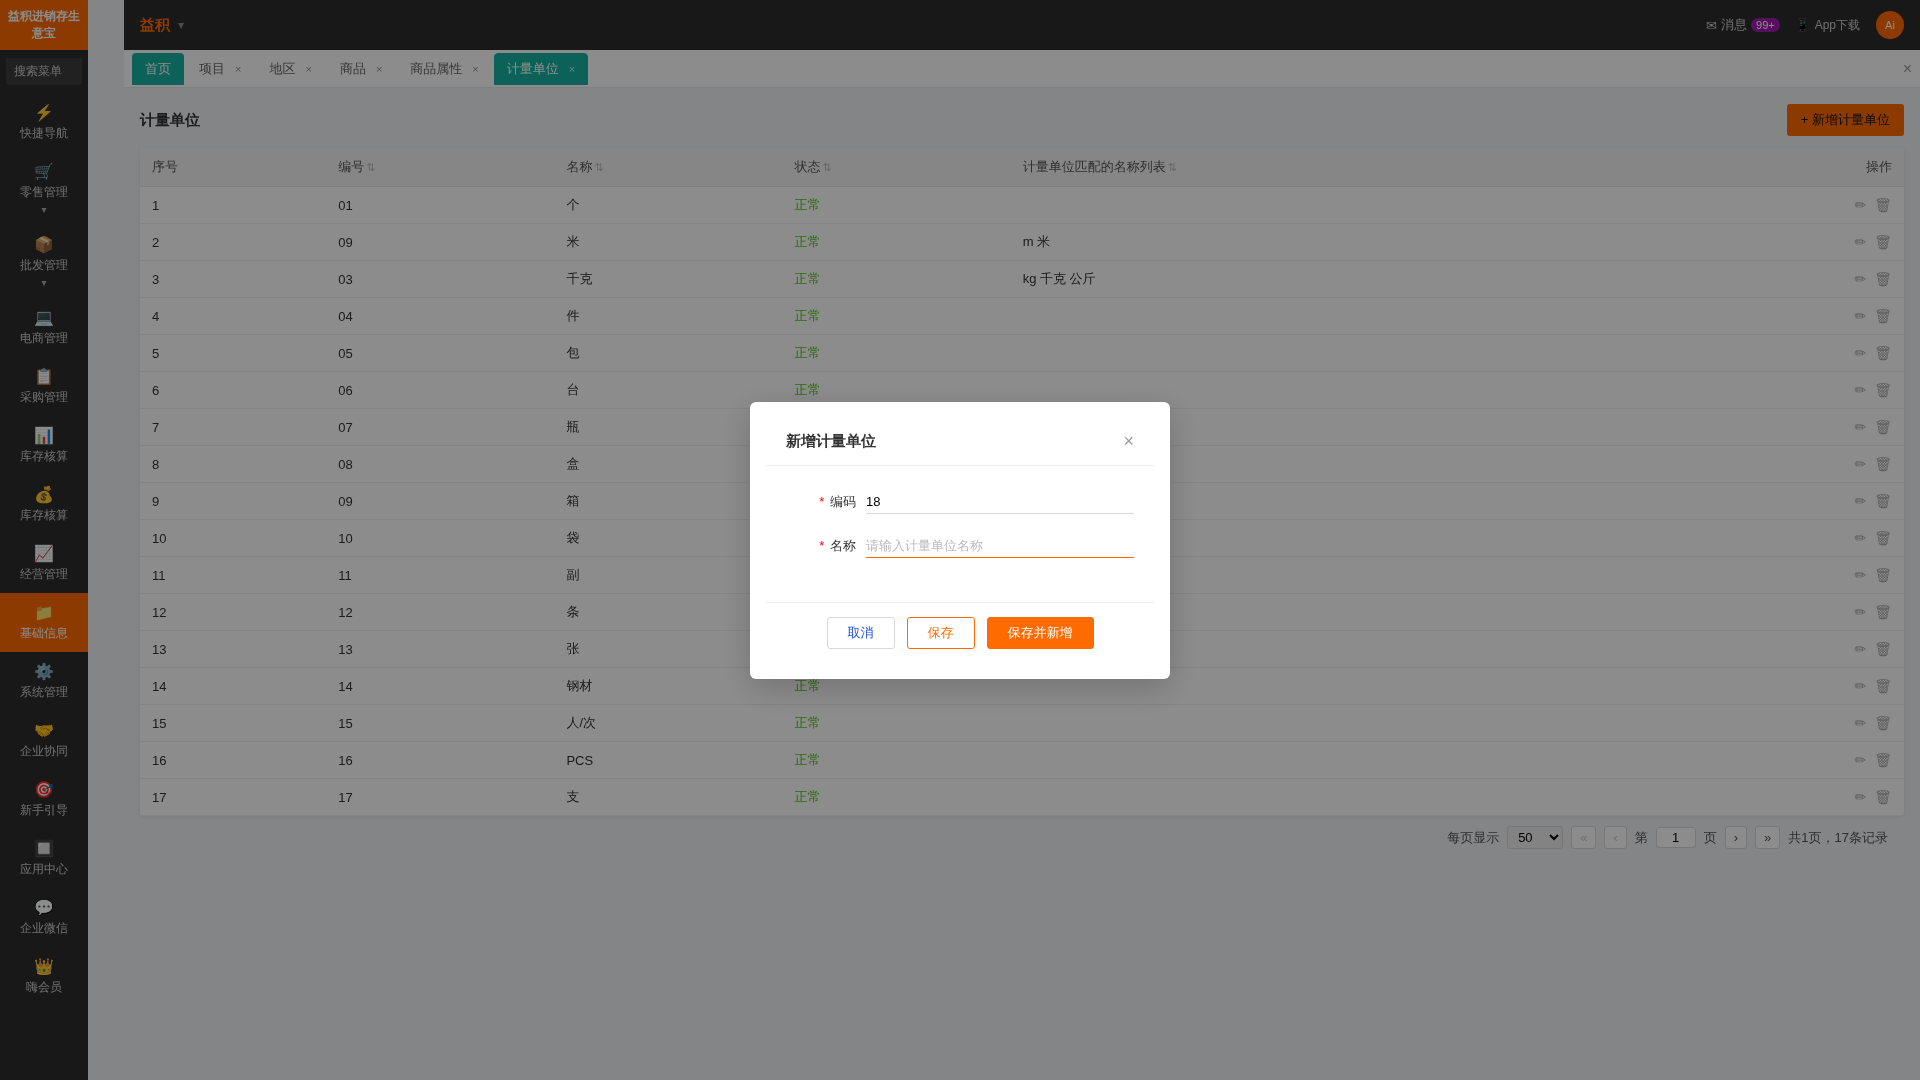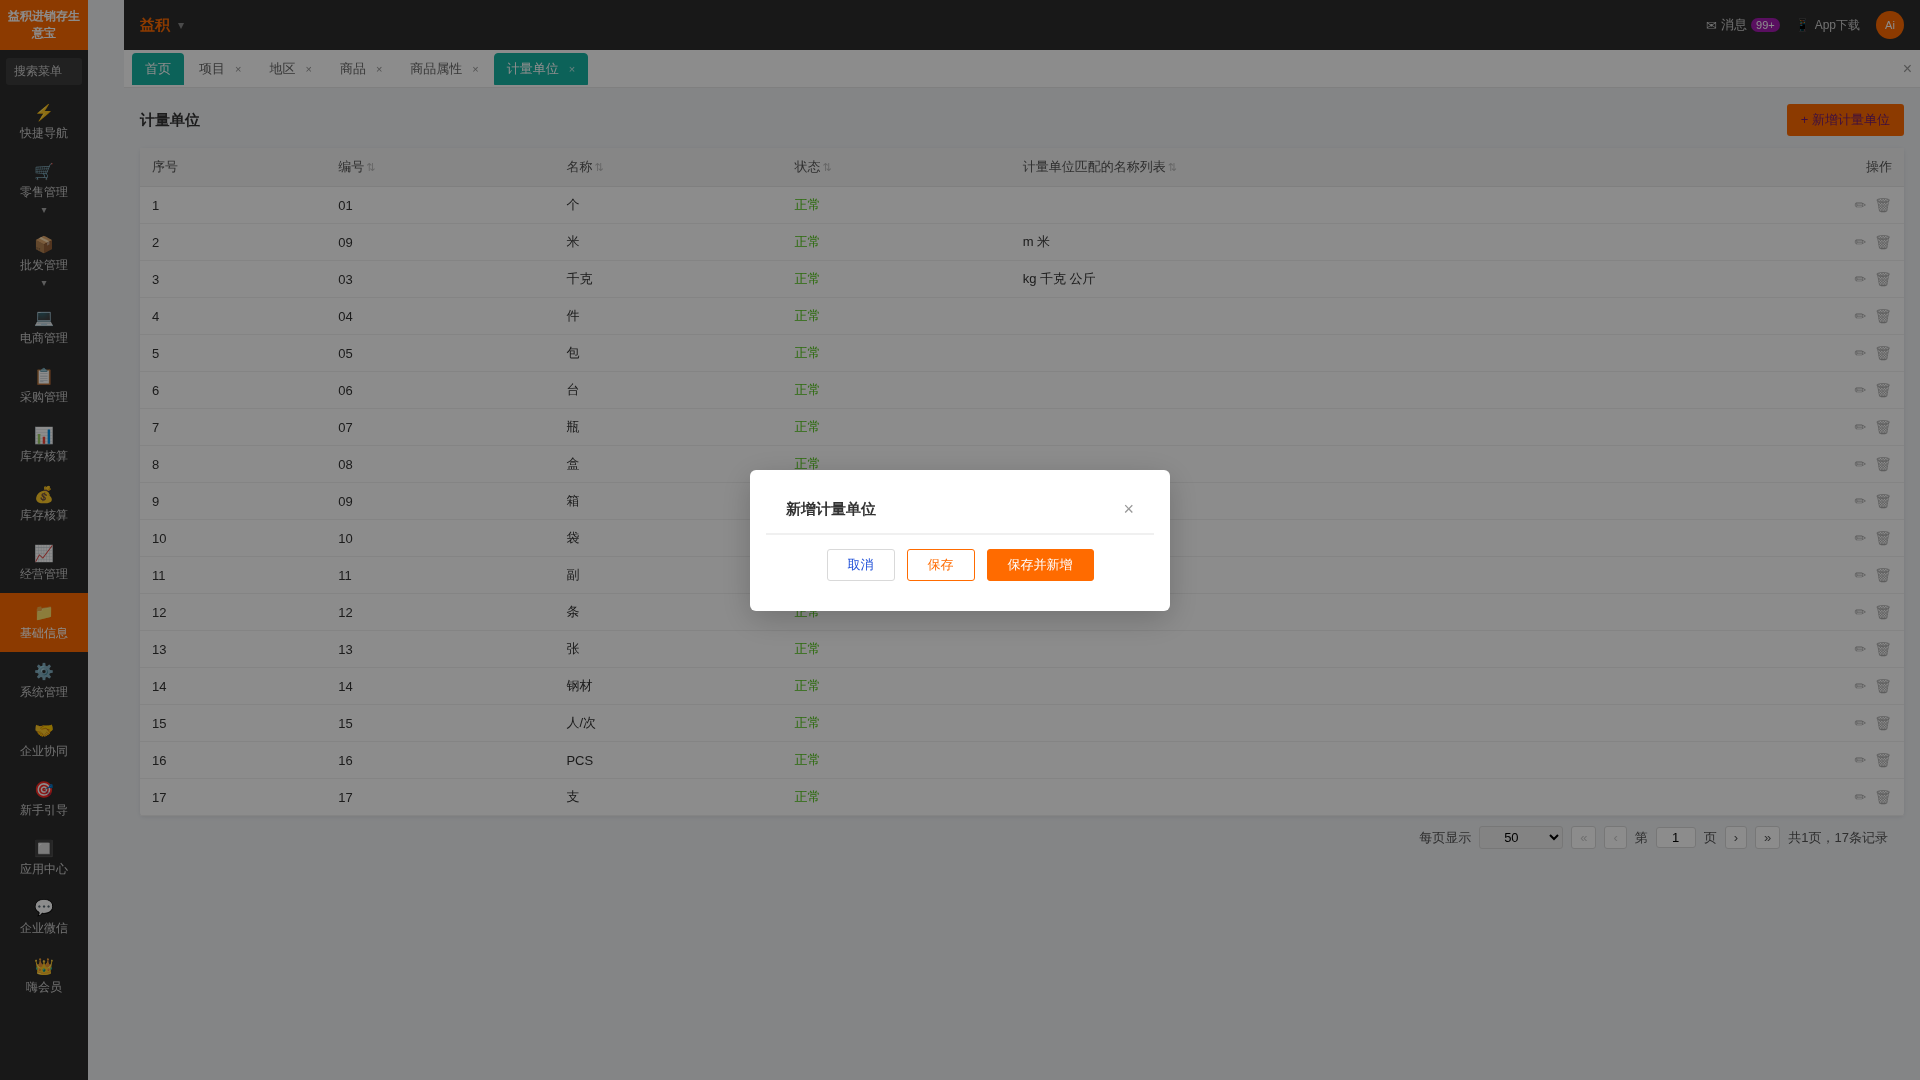--- a/index.html
+++ b/index.html
@@ -32,35 +32,35 @@
     .tab-item .tab-close { font-size: 11px; opacity: 0.7; cursor: pointer; margin-left: 4px; }
     .tab-item.home { background: #17b3a3; color: white; }
     .tab-close-all { margin-left: auto; color: #999; cursor: pointer; font-size: 16px; }
 
     
     .content { flex: 1; padding: 16px; overflow: auto; position: relative; }
 
     
     .page-title-bar { display: flex; align-items: center; justify-content: space-between; margin-bottom: 12px; }
     .page-title { font-size: 15px; font-weight: bold; color: #333; }
-    .add-btn { background: #ff6b00; color: #701a75; border: none; padding: 7px 14px; border-radius: 3px; cursor: pointer; font-size: 13px; }
+    .add-btn { background: #ff6b00; color: #0f172a; border: none; padding: 7px 14px; border-radius: 3px; cursor: pointer; font-size: 13px; }
 
     
     .table-wrap { background: white; border-radius: 4px; box-shadow: 0 1px 4px rgba(0,0,0,0.08); }
     table { width: 100%; border-collapse: collapse; }
     thead tr { background: #f5f5f5; }
     th { padding: 10px 12px; text-align: left; font-size: 13px; color: #555; font-weight: normal; border-bottom: 1px solid #e8e8e8; white-space: nowrap; }
     td { padding: 9px 12px; font-size: 13px; color: #333; border-bottom: 1px solid #f0f0f0; }
     .status-normal { color: #52c41a; }
     .action-icons { display: flex; gap: 8px; }
     .action-icon { color: #aaa; cursor: pointer; font-size: 14px; }
 
     
     .pagination { display: flex; align-items: center; justify-content: flex-end; padding: 10px 16px; gap: 8px; font-size: 13px; color: #555; }
-    .page-size-select { border: 1px solid #d9d9d9; border-radius: 3px; padding: 2px 20px; font-size: 13px; }
+    .page-size-select { border: 1px solid #d9d9d9; border-radius: 3px; padding: 2px 6px; font-size: 13px; }
     .page-btn { border: 1px solid #d9d9d9; background: white; padding: 3px 8px; border-radius: 3px; cursor: pointer; font-size: 13px; color: #555; }
     .page-btn:disabled { color: #ccc; cursor: default; }
     .page-input { border: 1px solid #d9d9d9; border-radius: 3px; width: 40px; text-align: center; padding: 2px 4px; font-size: 13px; }
 
     
     .overlay { position: fixed; top: 0; left: 0; width: 1920px; height: 1080px; background: rgba(0,0,0,0.45); z-index: 100; display: flex; align-items: center; justify-content: center; }
 
     
     .modal { background: white; border-radius: 6px; box-shadow: 0 8px 32px rgba(0,0,0,0.2); width: 420px; padding: 16px; }
     .modal-header { padding: 14px 20px; border-bottom: 1px solid #f0f0f0; display: flex; align-items: center; justify-content: space-between; }
@@ -470,19 +470,35 @@
     </div>
   </div>
 </div>
 
 <div class="overlay">
   <div class="modal">
     <div class="modal-header">
       <span class="modal-title">新增计量单位</span>
       <span class="modal-close">×</span>
     </div>
+    <div class="modal-body">
+      <div class="form-row">
+        <label class="form-label">
+          <span class="required">*</span>
+          <span>编码</span>
+        </label>
+        <input class="form-input" value="18" style="">
+      </div>
+      <div class="form-row">
+        <label class="form-label">
+          <span class="required">*</span>
+          <span>名称</span>
+        </label>
+        <input class="form-input active" placeholder="请输入计量单位名称" style="">
+      </div>
+    </div>
     <div class="modal-footer">
       <button class="btn-cancel">取消</button>
       <button class="btn-save">保存</button>
       <button class="btn-save-new">保存并新增</button>
     </div>
   </div>
 </div>
 
 </body></html>

